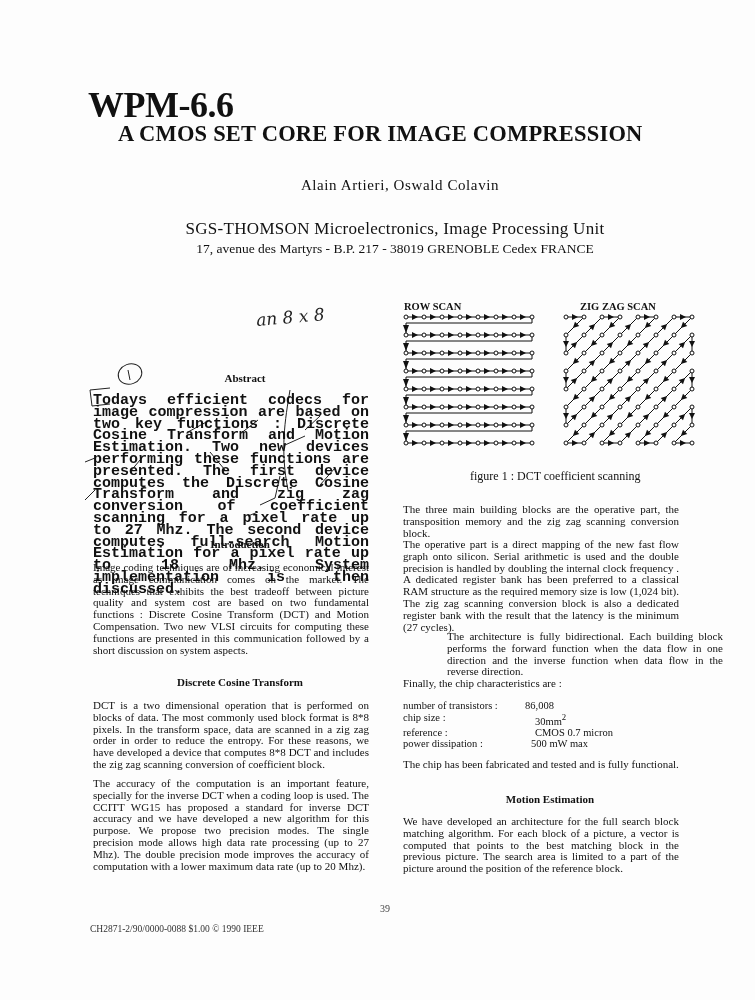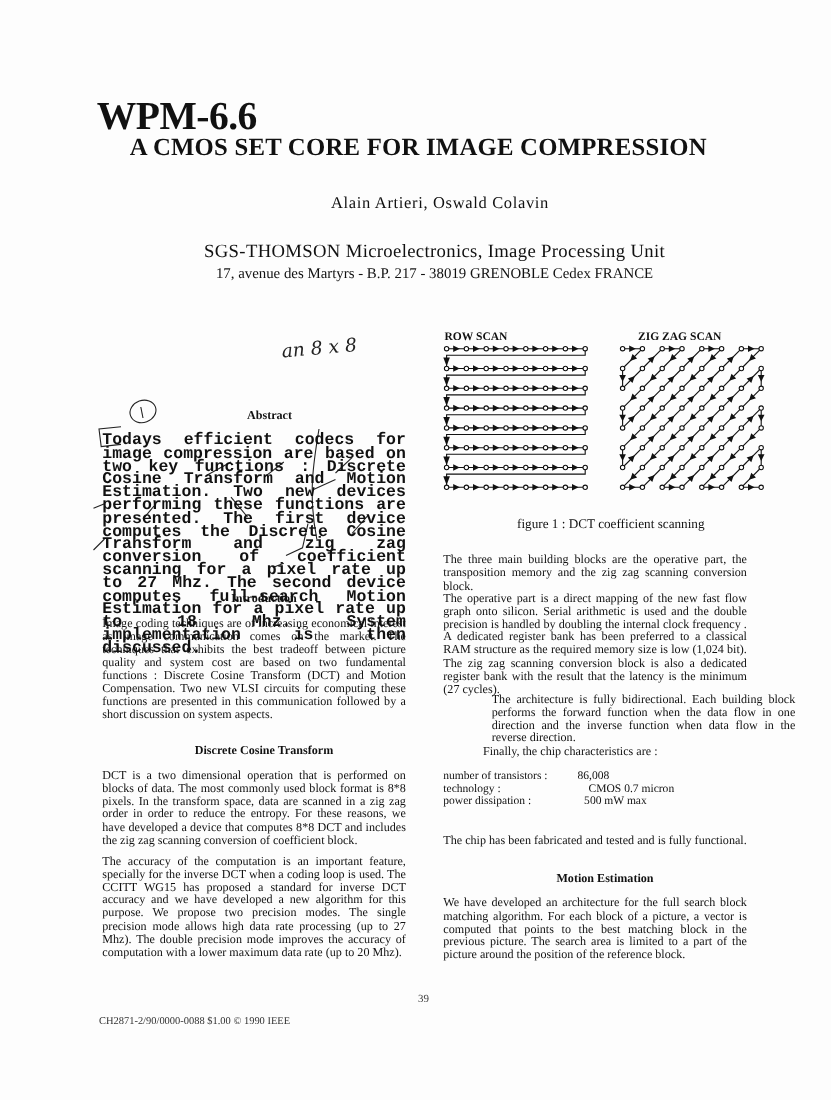--- a/index.html
+++ b/index.html
@@ -450,30 +450,34 @@
     <circle cx="94" cy="131" r="2" fill="#fff" stroke="#111" stroke-width="1"></circle>
     <circle cx="112" cy="131" r="2" fill="#fff" stroke="#111" stroke-width="1"></circle>
     <circle cx="130" cy="131" r="2" fill="#fff" stroke="#111" stroke-width="1"></circle>
   </svg>
 
 <div id="fig-caption" class="abs">figure 1 : DCT coefficient scanning</div>
 
 <div class="para" style="left:403px;top:504px;width:276px;">The three main building blocks are the operative part, the transposition memory and the zig zag scanning conversion block.</div>
 <div class="para" style="left:403px;top:539px;width:276px;">The operative part is a direct mapping of the new fast flow graph onto silicon. Serial arithmetic is used and the double precision is handled by doubling the internal clock frequency . A dedicated register bank has been preferred to a classical RAM structure as the required memory size is low (1,024 bit). The zig zag scanning conversion block is also a dedicated register bank with the result that the latency is the minimum (27 cycles).</div>
 <div class="para" style="left:403px;top:631px;width:276px;margin-left:44px;">The architecture is fully bidirectional. Each building block performs the forward function when the data flow in one direction and the inverse function when data flow in the reverse direction.</div>
-<div class="para" style="left:403px;top:678px;width:276px;margin-left:36px;">Finally, the chip characteristics are :</div>
+<div class="para" style="left:403px;top:678px;width:276px;">Finally, the chip characteristics are :</div>
 
 <table class="chars">
   <tbody>
       <tr>
         <td class="k">number of transistors :</td>
         <td>86,008</td>
       </tr>
   <tr>
-        <td class="k">technology :</td>
+        <td class="k">chip size :</td>
+        <td style="padding-left:10px;"><span>30mm</span><sup>2</sup></td>
+      </tr>
+  <tr>
+        <td class="k">reference :</td>
         <td style="padding-left:10px;">CMOS 0.7 micron</td>
       </tr>
   <tr>
         <td class="k">power dissipation :</td>
         <td style="padding-left:6px;">500 mW max</td>
       </tr>
 </tbody>
   </table>
 
 <div class="para" style="left:403px;top:759px;width:290px;text-align:left;">The chip has been fabricated and tested and is fully functional.</div>

